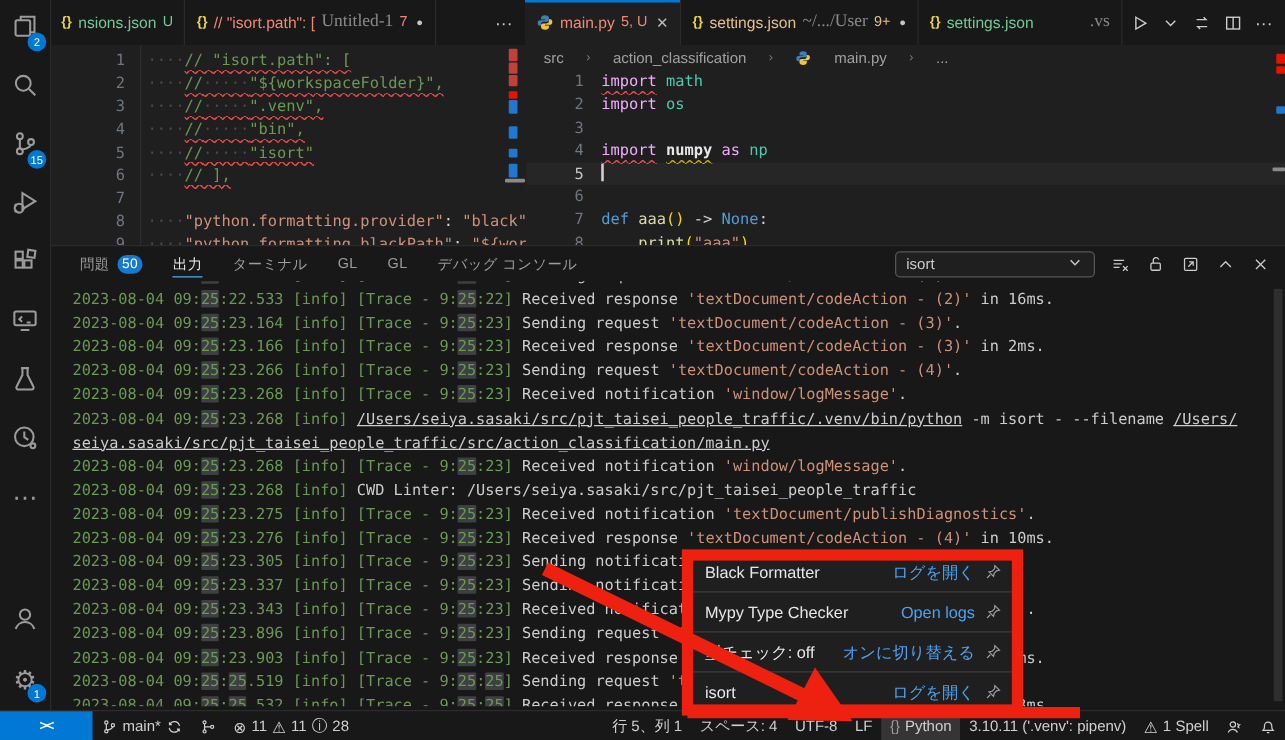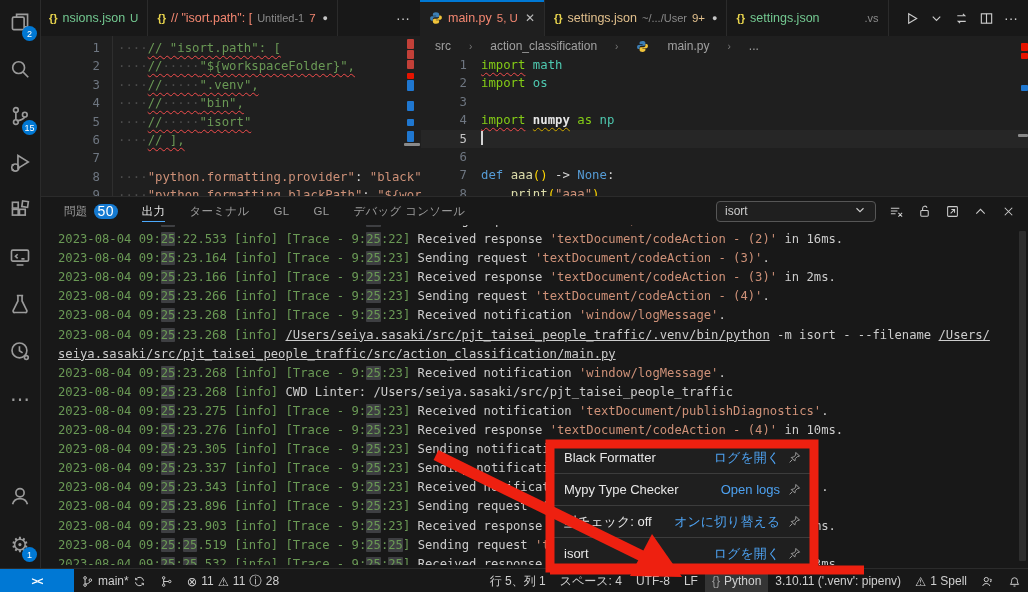--- a/index.html
+++ b/index.html
@@ -15,55 +15,55 @@
   
   #tabsrow{position:absolute;left:40px;top:0;width:988px;height:36px;background:#181818;display:flex;}
   .tabgroup{display:flex;height:36px;overflow:hidden;}
   #tabs-g1{width:380px;}
   #tabs-g2{width:608px;}
   .tab{display:flex;align-items:center;gap:5px;padding:0 9px;background:#181818;border-right:1px solid #2b2b2b;font-size:12.5px;white-space:nowrap;position:relative;cursor:pointer;box-sizing:border-box;}
   .tab.active{background:#1f1f1f;}
   .tab.active::before{content:"";position:absolute;left:0;top:0;right:0;height:1.5px;background:#0078d4;}
   .tab .ticon{font-weight:bold;color:#e8d44d;font-size:11px;}
   .tab .ticon svg{width:14px;height:14px;display:block;}
-  .tab .desc{color:#8a8a8a;font-size:11px;}
+  .tab .desc{color:#8a8a8a;font-size:14px;font-family:Liberation Serif, serif;}
   .tab .dirty{color:#c5c5c5;font-size:13px;margin-left:2px;}
   .tab .close{color:#bbbbbb;font-size:12px;margin-left:2px;}
   .lab-green{color:#73c991;} .lab-red{color:#f48771;} .lab-yellow{color:#e2c08d;}
   .desc-red{color:#b0786d;} .desc-yellow{color:#a8906a;text-align:center;} .desc-green{color:#6d9d7f;margin-left:40px;}
   .tab-overflow{display:flex;align-items:center;padding:0 10px;color:#cccccc;font-size:14px;cursor:pointer;}
   .ed-actions{display:flex;align-items:center;margin-left:auto;gap:10px;padding-right:10px;color:#cccccc;}
   .ed-actions .act{cursor:pointer;display:flex;align-items:center;font-size:13px;}
   .ed-actions svg{width:15px;height:15px;stroke:#cccccc;fill:none;stroke-width:1.2;}
   
   .editor{position:absolute;top:36px;height:160px;background:#1f1f1f;overflow:hidden;font-family:"DejaVu Sans Mono",monospace;font-size:12.3px;}
   #editor-left{left:40px;width:381px;border-right:1px solid #2b2b2b;}
   #editor-right{left:421px;width:607px;}
   #breadcrumb{height:20px;display:flex;align-items:center;gap:18px;padding-left:14px;font-family:"Liberation Sans",sans-serif;font-size:12px;color:#a0a0a0;}
   #breadcrumb .sep{color:#7a7a7a;font-size:10px;}
   #breadcrumb .bc-icon svg{width:13px;height:13px;display:block;}
   .codeline{display:flex;white-space:pre;line-height:18.4px;height:18.4px;}
   .codeline .ln{width:46px;text-align:right;padding-right:14px;color:#6e7681;flex:none;}
   #editor-left .codeline .ln{width:60px;padding-right:18px;}
   .codeline.cur{background:#262626;}
   .codeline.cur .ln{color:#c6c6c6;}
-  .cm{color:#6a9955;} .st{color:#ce9178;} .pn{color:#d4d4d4;} .kw{color:#84cc16;} .kw2{color:#569cd6;}
+  .cm{color:#6a9955;} .st{color:#ce9178;} .pn{color:#d4d4d4;} .kw{color:#f0abfc;} .kw2{color:#569cd6;}
   .ty{color:#4ec9b0;} .fn{color:#dcdcaa;} .br{color:#ffd700;} .md{color:#e7e7e7;font-weight:bold;} .ws{color:#4b4b4b;}
   .sqr{text-decoration-line:underline;text-decoration-style:wavy;text-decoration-color:#f14c4c;text-decoration-thickness:1px;text-underline-offset:3px;}
   .sqy{text-decoration-line:underline;text-decoration-style:wavy;text-decoration-color:#cca700;text-decoration-thickness:1px;text-underline-offset:3px;}
   .cursor{display:inline-block;width:1.5px;height:14px;background:#d4d4d4;vertical-align:-2px;}
   .gutterline{position:absolute;top:0;bottom:0;width:1px;background:#2e2e2e;}
   .rulermark{position:absolute;border-radius:1px;}
   
   #panel{position:absolute;left:40px;top:196px;width:988px;height:372px;background:#181818;border-top:1px solid #2b2b2b;}
   #panel-header{height:28px;display:flex;align-items:center;padding-left:24px;font-size:11.5px;}
   .ptab{display:flex;align-items:center;gap:6px;margin-right:24px;color:#9d9d9d;letter-spacing:.3px;cursor:pointer;height:100%;position:relative;}
   .ptab.active{color:#e7e7e7;}
   .ptab.active::after{content:"";position:absolute;left:0;right:0;bottom:3px;height:1.5px;background:#4daafc;}
-  .ptab .pbadge{background:#157ad1;color:#fff;border-radius:9px;min-width:17px;height:15px;font-size:14px;display:flex;align-items:center;justify-content:center;padding:6px 4px;box-sizing:border-box;}
+  .ptab .pbadge{background:#157ad1;color:#fff;border-radius:9px;min-width:17px;height:15px;font-size:11px;display:flex;align-items:center;justify-content:center;padding:6px 4px;box-sizing:border-box;}
   #panel-right{margin-left:auto;display:flex;align-items:center;gap:13px;padding-right:12px;}
   #channel-select{width:160px;height:21px;border:1px solid #565656;border-radius:4px;background:#1f1f1f;display:flex;align-items:center;padding:0 8px;font-size:12px;color:#cccccc;cursor:pointer;box-sizing:border-box;}
   #channel-select .chev{margin-left:auto;}
   .picon{cursor:pointer;display:flex;}
   .picon svg{width:15px;height:15px;stroke:#cccccc;fill:none;stroke-width:1.1;}
   #log{position:absolute;left:0;top:28px;right:0;bottom:4px;overflow:hidden;font-family:"DejaVu Sans Mono",monospace;font-size:12.2px;line-height:19.1px;}
   #loginner{position:absolute;left:18px;top:-14px;right:10px;white-space:pre;}
   .g{color:#6a9955;margin-top:36px;} .w{color:#cccccc;} .s{color:#ce9178;} .u{color:#cccccc;text-decoration:underline;cursor:pointer;}
   .hl{background:rgba(125,130,136,.38);border-radius:1px;}
   #panel-scroll{position:absolute;right:2px;top:34px;width:7px;height:330px;background:#4a4a4a;opacity:.45;border-radius:1px;}

